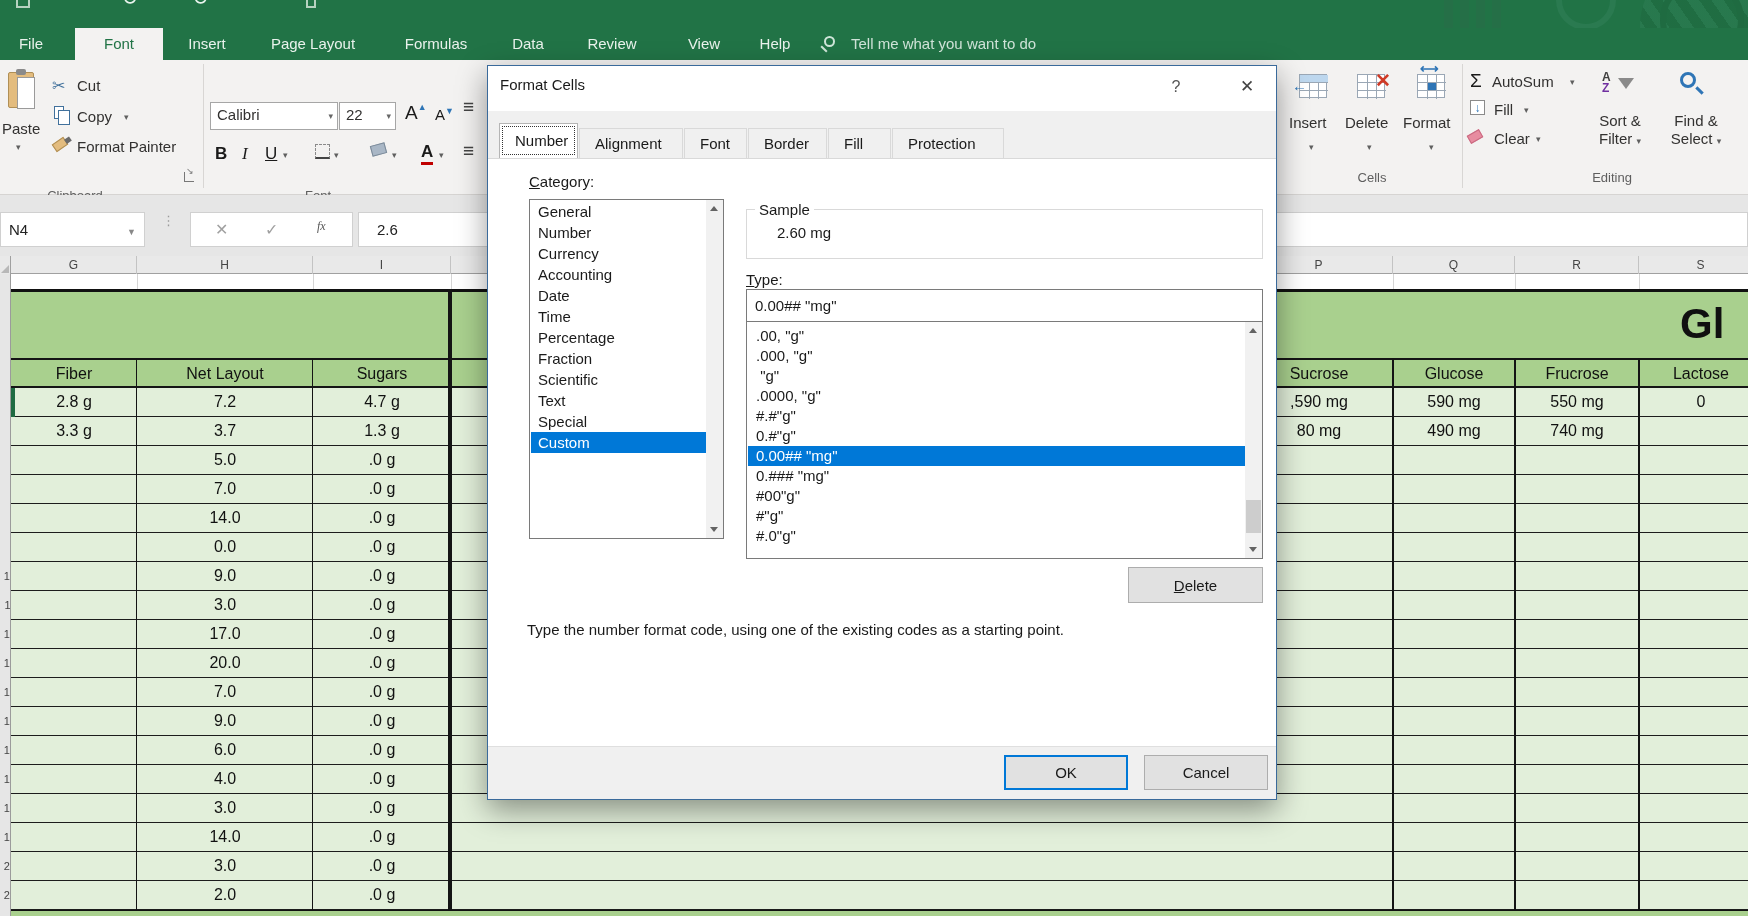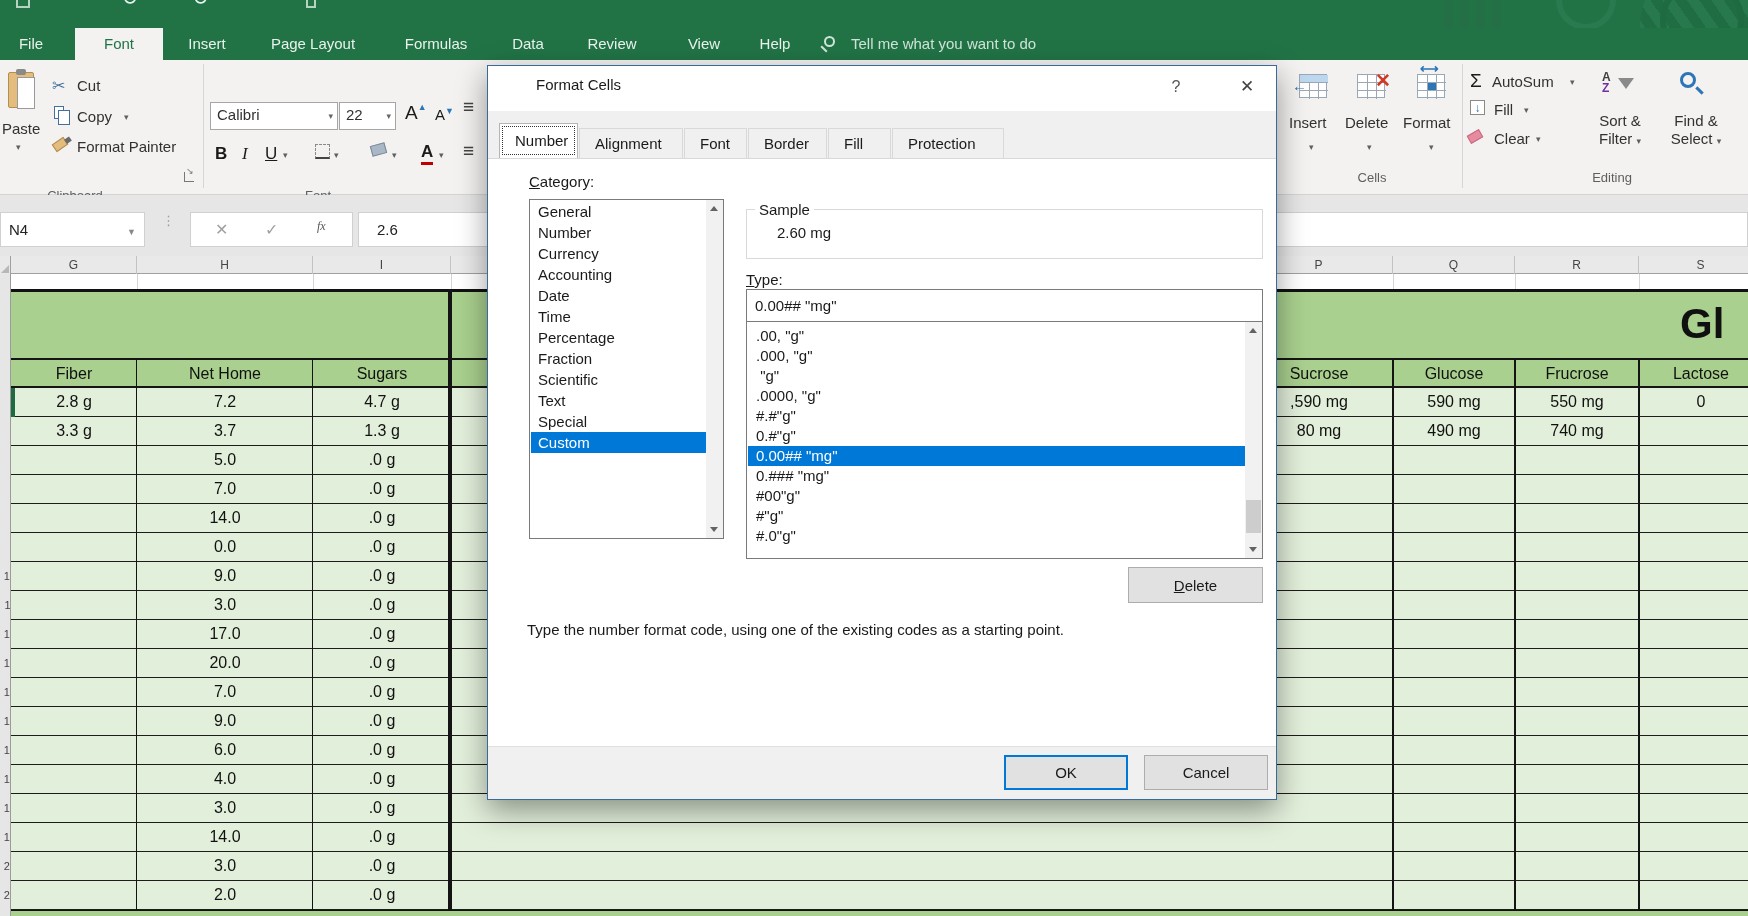--- a/index.html
+++ b/index.html
@@ -97,21 +97,21 @@
   .hdrrow{position:absolute;left:11px;top:102px;width:1737px;height:30px;background:#a9d08e;border-top:2px solid #151515;border-bottom:2px solid #151515;}
   .hcell{position:absolute;top:0;height:30px;line-height:27px;text-align:center;font-size:16px;color:#111;}
   .datarow{position:absolute;left:11px;width:1737px;height:29px;background:#e2efda;border-bottom:1px solid #1c1c1c;}
   .dcell{position:absolute;top:0;height:29px;line-height:28px;text-align:center;font-size:16px;color:#111;}
   .vline{position:absolute;background:#141414;}
   .bottomband{position:absolute;left:11px;top:654px;width:1737px;height:6px;background:#a9d08e;border-top:1px solid #111;}
   .sel-sliver{position:absolute;left:11px;top:132px;width:4px;height:29px;background:#1e6b41;}
 
   
   .dialog{left:487px;top:65px;width:790px;height:735px;background:#fff;border:1px solid #3a6a9b;box-shadow:0 10px 28px rgba(0,0,0,.4);z-index:50;}
-  .dlg-title{position:absolute;left:12px;top:10px;font-size:15px;color:#1a1a1a;margin-left:36px;}
+  .dlg-title{position:absolute;left:12px;top:10px;font-size:15px;color:#1a1a1a;}
   .dlg-help{position:absolute;left:676px;top:9px;width:24px;height:24px;text-align:center;line-height:24px;font-size:16px;color:#555;}
   .dlg-close{position:absolute;left:744px;top:7px;width:30px;height:28px;text-align:center;line-height:28px;font-size:17px;color:#444;}
   .dlg-tabstrip{position:absolute;left:0;top:45px;width:788px;height:48px;background:#f0f0f0;border-bottom:1px solid #d9d9d9;}
   .dtab{position:absolute;bottom:0;height:30px;line-height:30px;padding:0 15px;font-size:15px;color:#1a1a1a;background:#f0f0f0;border:1px solid #d9d9d9;border-bottom:none;}
   .dtab.active{height:35px;line-height:33px;background:#fff;outline:1px dotted #333;outline-offset:-4px;border-color:#b5b5b5;}
   .dlg-label{position:absolute;font-size:15px;color:#1a1a1a;display:block;}
   .dlg-label::first-letter{text-decoration:underline;}
   .catlist{position:absolute;left:41px;top:133px;width:195px;height:340px;background:#fff;border:1px solid #7a7a7a;}
   .catitems{position:absolute;left:1px;top:1px;width:176px;}
   .litem{height:21px;line-height:21px;padding-left:7px;font-size:15px;color:#1a1a1a;white-space:pre;}
@@ -329,21 +329,21 @@
       <span class="gl-faint" style="left:440px;"></span>
         <span class="gl-faint" style="left:1382px;"></span>
       <span class="gl-faint" style="left:1504px;"></span>
         <span class="gl-faint" style="left:1628px;"></span>
     </div>
     <div class="band">
       <span class="band-title" style="left:1669px;">Gl</span>
     </div>
     <div class="hdrrow" id="hdrrow">
         <div class="hcell" style="left: 0px; width: 126px;">Fiber</div>
-        <div class="hcell" style="left: 126px; width: 176px;">Net Home</div>
+        <div class="hcell" style="left: 126px; width: 176px;">Net Layout</div>
         <div class="hcell" style="left: 302px; width: 138px;">Sugars</div>
         <div class="hcell" style="left: 1234px; width: 148px;">Sucrose</div>
         <div class="hcell" style="left: 1382px; width: 122px;">Glucose</div>
         <div class="hcell" style="left: 1504px; width: 124px;">Frucrose</div>
         <div class="hcell" style="left: 1628px; width: 124px;">Lactose</div>
       </div>
     <div id="datarows">
         <div class="datarow" style="top: 132px;">
           <div class="dcell" style="left: 0px; width: 126px;">2.8 g</div>
           <div class="dcell" style="left: 126px; width: 176px;">7.2</div>

